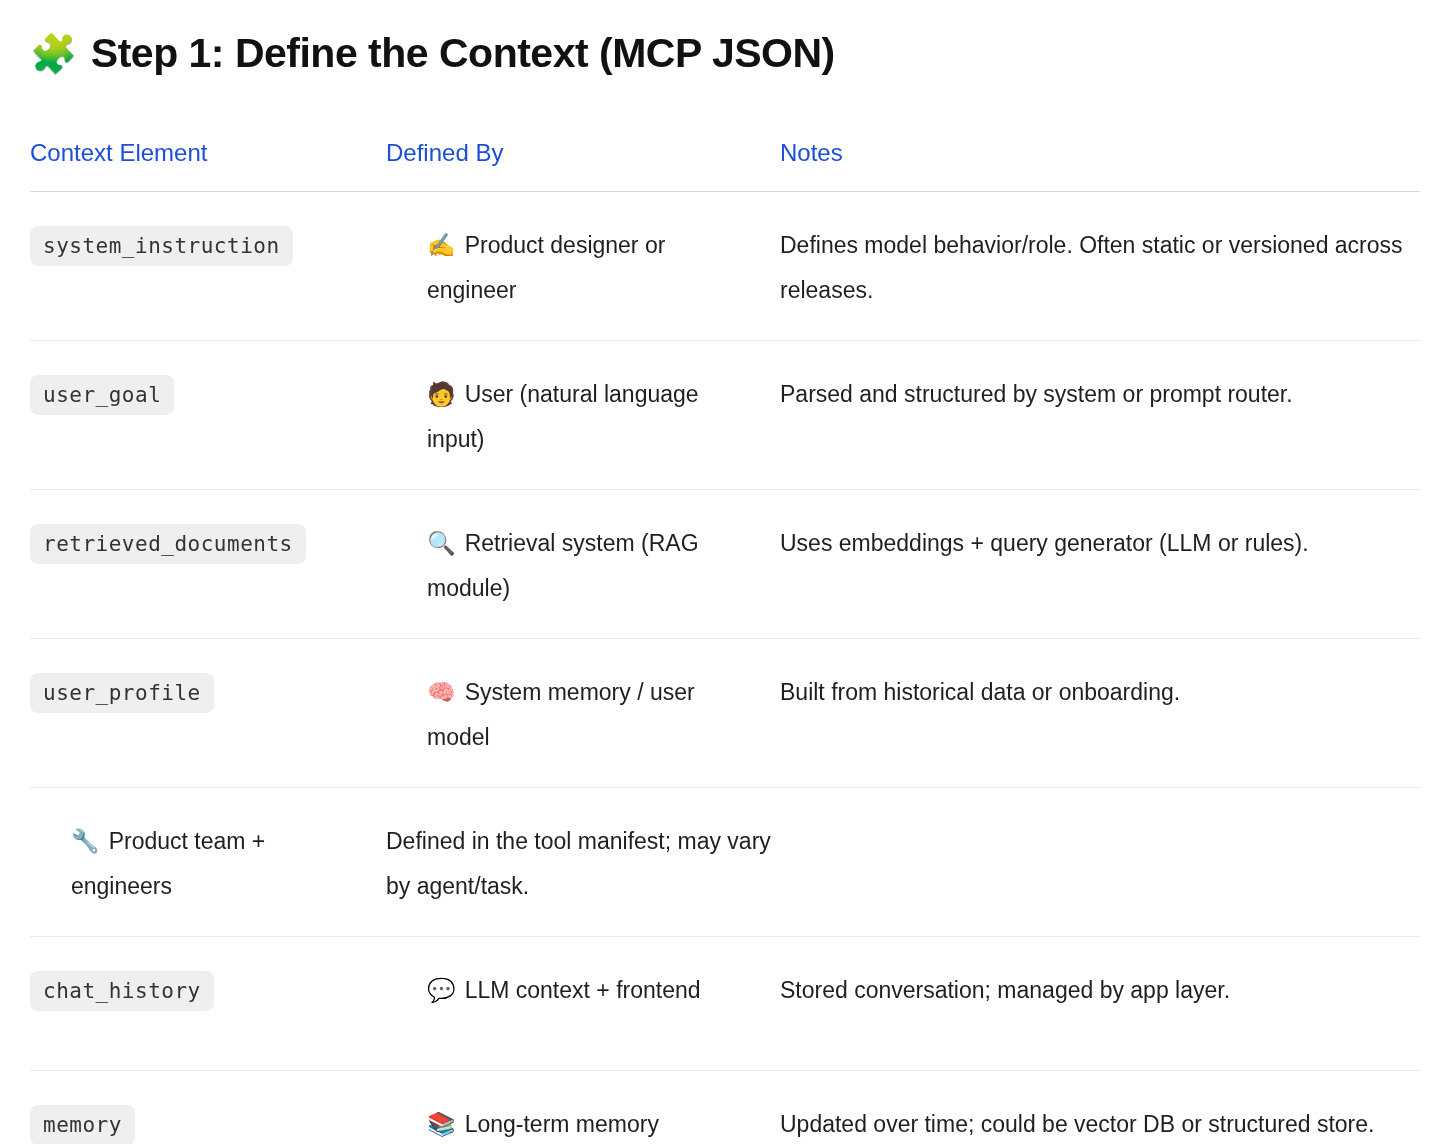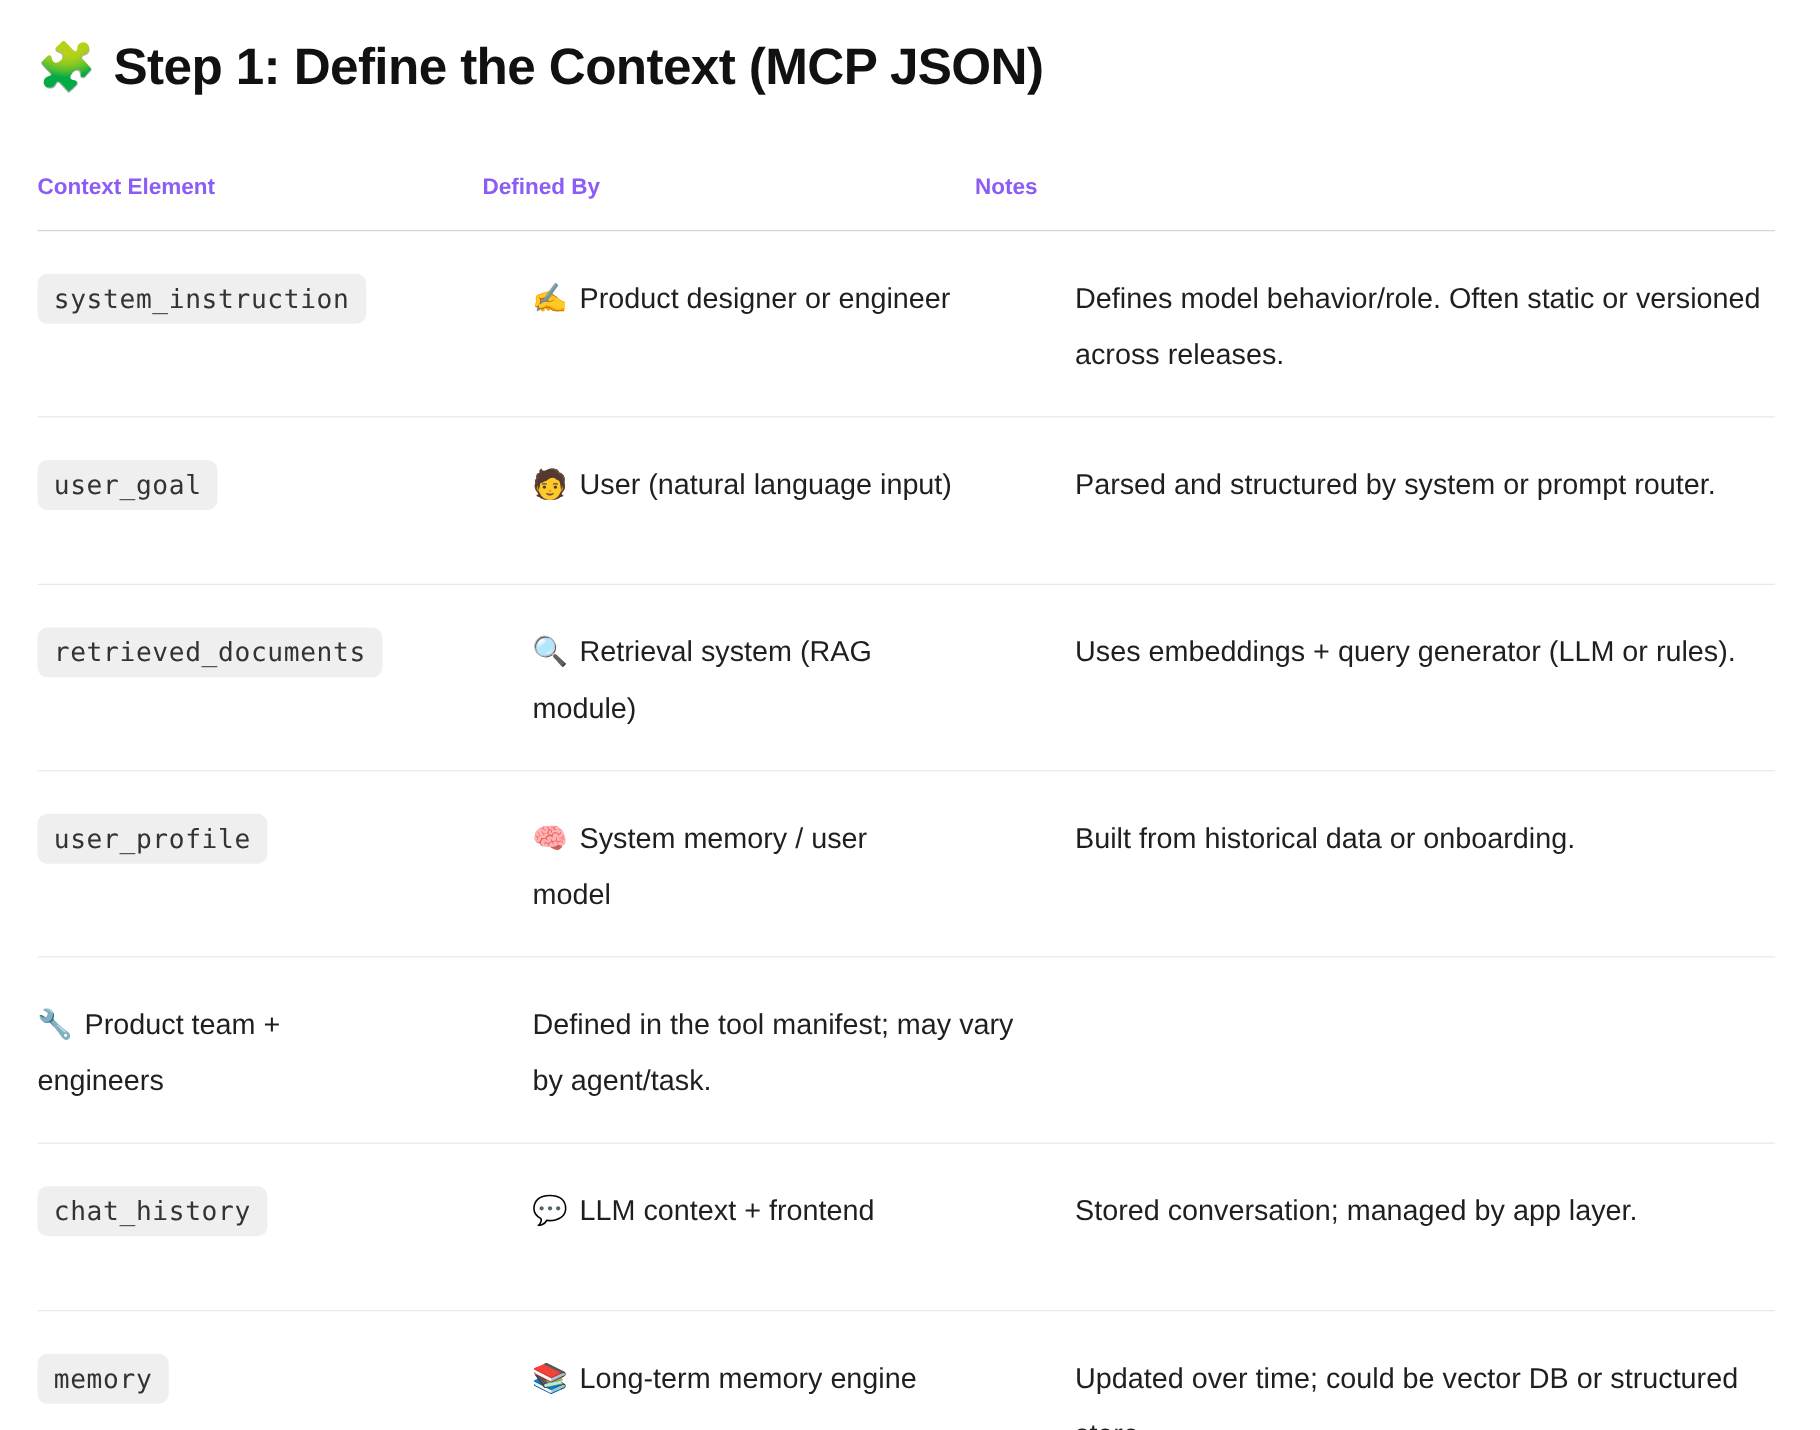--- a/index.html
+++ b/index.html
@@ -34,33 +34,32 @@
   .row {
     display: grid;
     grid-template-columns: 356px 394px 1fr;
     align-items: start;
   }
   .thead {
     padding-bottom: 24px;
     border-bottom: 1px solid #d6d6d6;
   }
   .th {
-    font-size: 18px;
-    font-weight: 700;
-    color: #8b5cf6;
+    font-size: 24px;
+    font-weight: 400;
+    color: #1d4ed8;
   }
   .body-row {
     padding: 31px 0 27px 0;
     border-bottom: 1px solid #e9e9e9;
     min-height: 134px;
-    gap: 40px;
   }
   .body-row.last { border-bottom: none; }
   .cell { font-size: 23px; line-height: 45px; color: #1f1f1f; }
-  .col2 { padding-right: 58px; }
+  .col2 { padding-right: 58px; margin-left: 41px; }
   .col3 { padding-right: 2px; }
   .chip {
     display: inline-block;
     font-family: "DejaVu Sans Mono", "Liberation Mono", monospace;
     font-size: 21px;
     line-height: 1;
     color: #333333;
     background: #efefef;
     border-radius: 8px;
     padding: 10px 13px 9px 13px;

